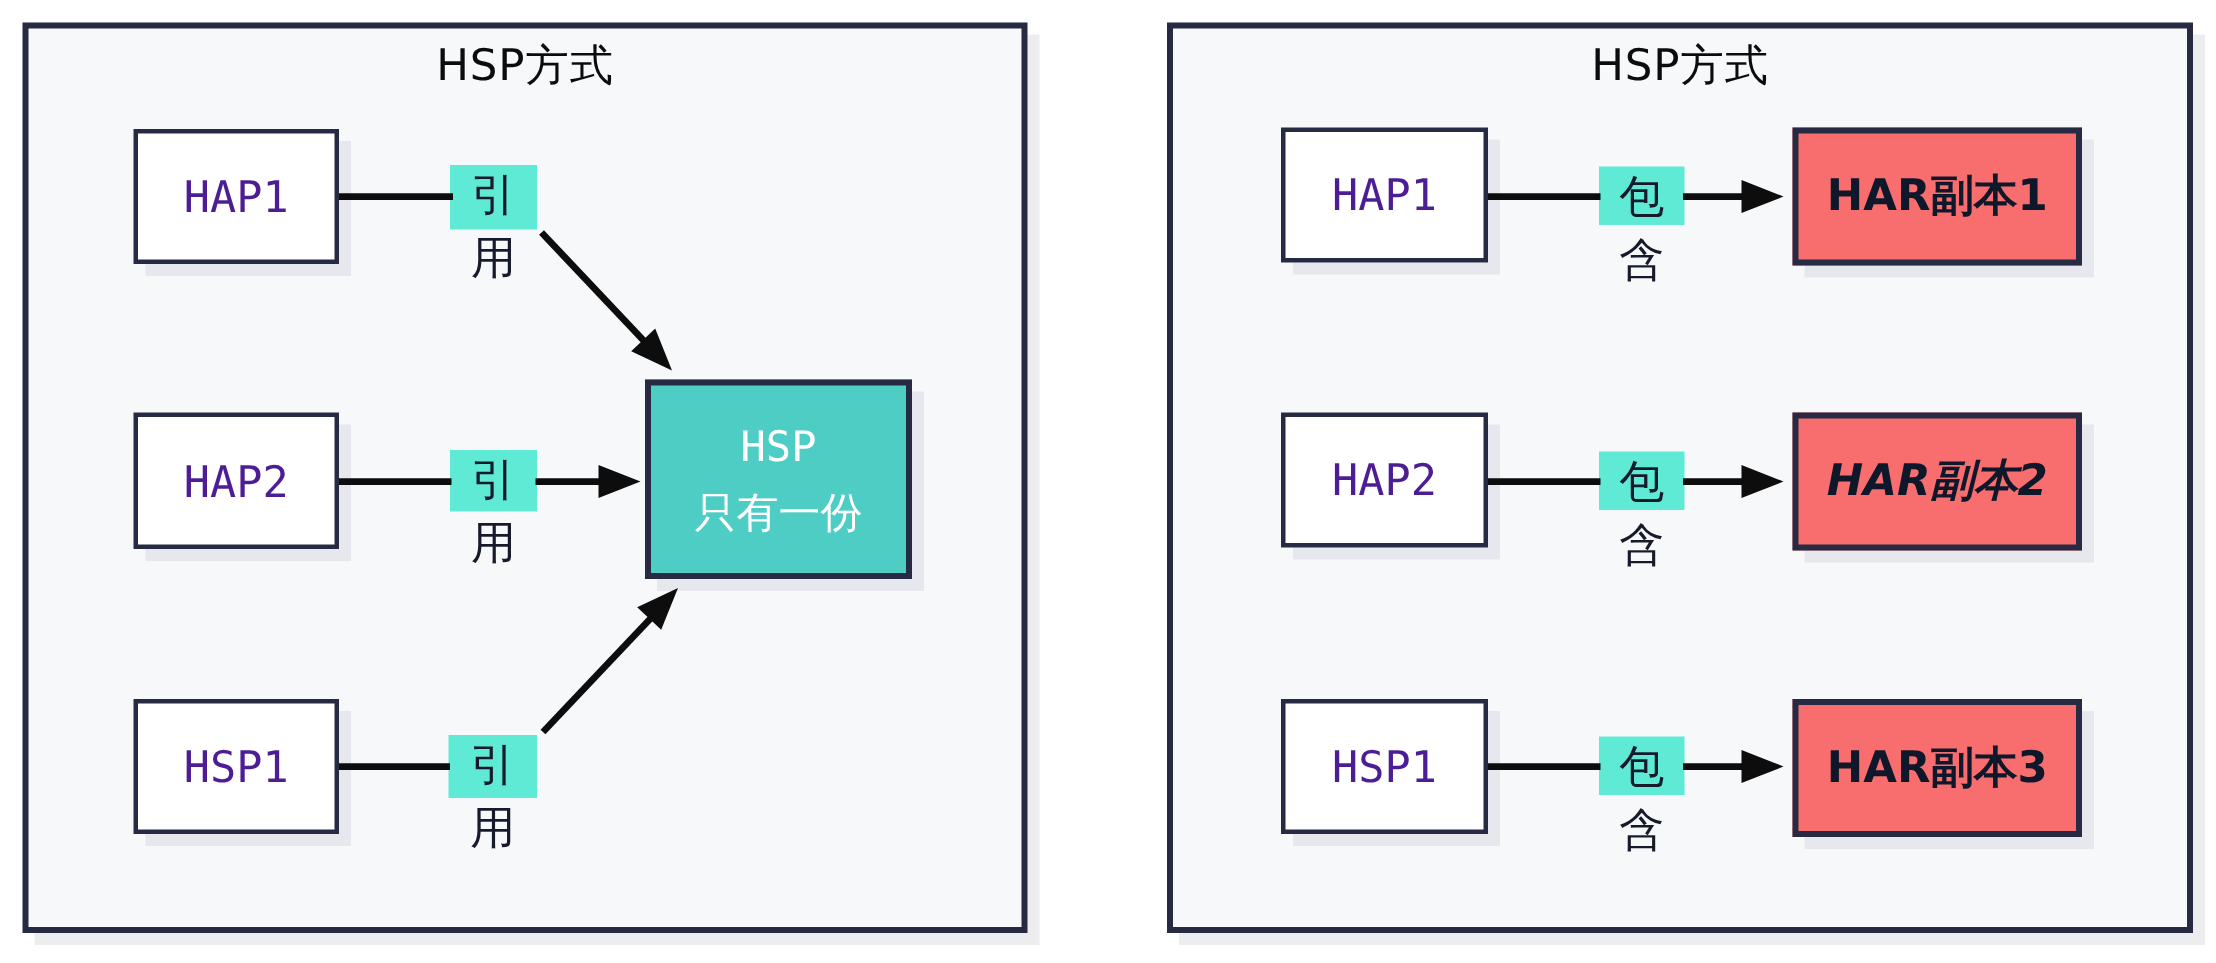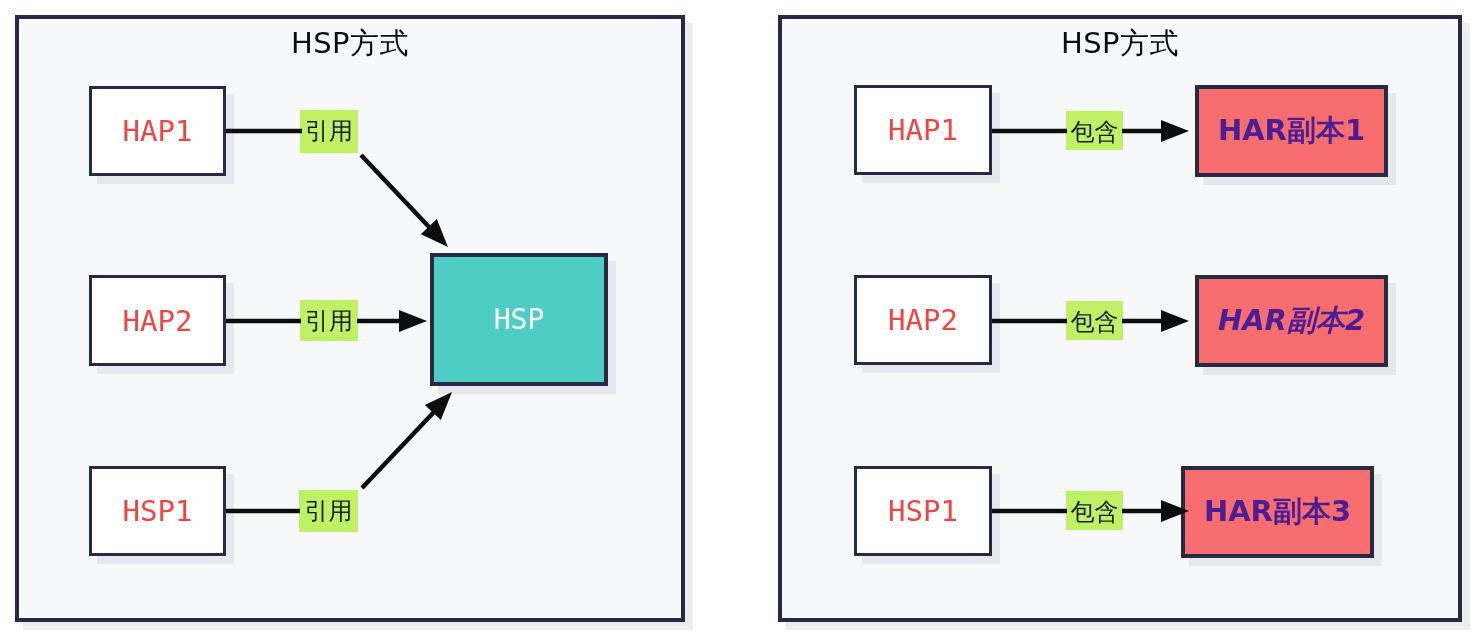--- a/index.html
+++ b/index.html
@@ -35,50 +35,50 @@
     position: absolute;
     box-sizing: border-box;
     display: flex;
     align-items: center;
     justify-content: center;
     text-align: center;
   }
   .node-white {
     background: #ffffff;
     border: 3px solid #262a42;
-    color: #ef4444;
+    color: #4c1d95;
     font-family: "DejaVu Sans Mono", "Liberation Mono", monospace;
     font-size: 29px;
     box-shadow: 8px 8px 0 #e7e8ed;
     text-align: right;
   }
   .node-teal {
     background: #4ecdc4;
     border: 4px solid #262a42;
     color: #ffffff;
     font-size: 28px;
     font-weight: 500;
     line-height: 44px;
     flex-direction: column;
     box-shadow: 8px 8px 0 #e7e8ed;
   }
   .node-coral {
     background: #f86d6d;
     border: 4px solid #262a42;
-    color: #4c1d95;
+    color: #0f172a;
     font-size: 29px;
     font-weight: bold;
     box-shadow: 8px 8px 0 #e7e8ed;
   }
   .edge-label {
     position: absolute;
     box-sizing: border-box;
-    background: #bef264;
+    background: #5eead4;
     color: #171a2b;
-    font-size: 24px;
+    font-size: 30px;
     line-height: 42px;
     text-align: center;
   }
   #arrow-layer {
     position: absolute;
     left: 0;
     top: 0;
     pointer-events: none;
   }
   #arrow-layer line { stroke: #0d0d0d; stroke-width: 4.5; }
@@ -101,20 +101,21 @@
     <div class="node node-white" style="left:70px; top:447px; width:137px; height:90px;">
       <span>HSP1</span>
     </div>
 
     <div class="edge-label" style="left:281px; top:91px; width:58px; height:43px;">引用</div>
     <div class="edge-label" style="left:281px; top:281px; width:58px; height:41px;">引用</div>
     <div class="edge-label" style="left:280px; top:471px; width:59px; height:42px;">引用</div>
 
     <div class="node node-teal" style="left:411px; top:234px; width:178px; height:133px;">
       <span style="font-family:'DejaVu Sans Mono','Liberation Mono',monospace;">HSP</span>
+      <span>只有一份</span>
     </div>
   </div>
 
   <div class="panel" style="left:778px; width:684px;">
     <div class="panel-title">HSP方式</div>
 
     <div class="node node-white" style="left:72px; top:66px; width:138px; height:90px;">
       <span>HAP1</span>
     </div>
     <div class="node node-white" style="left:72px; top:256px; width:138px; height:90px;">
@@ -127,21 +128,21 @@
     <div class="edge-label" style="left:284px; top:92px; width:57px; height:39px;">包含</div>
     <div class="edge-label" style="left:284px; top:282px; width:57px; height:39px;">包含</div>
     <div class="edge-label" style="left:284px; top:472px; width:57px; height:39px;">包含</div>
 
     <div class="node node-coral" style="left:413px; top:66px; width:193px; height:92px;">
       <span>HAR副本1</span>
     </div>
     <div class="node node-coral" style="left:413px; top:256px; width:193px; height:92px;font-style:italic;">
       <span>HAR副本2</span>
     </div>
-    <div class="node node-coral" style="left:399px; top:447px; width:193px; height:92px;">
+    <div class="node node-coral" style="left:413px; top:447px; width:193px; height:92px;">
       <span>HAR副本3</span>
     </div>
   </div>
 
   <svg id="arrow-layer" width="1477" height="642" viewBox="0 0 1477 642">
 
     <g>
       <line x1="226" y1="131" x2="302" y2="131"></line>
       <line x1="361" y1="155" x2="430" y2="228"></line>
       <polygon points="448,247 420.8,234.2 436.8,219"></polygon>

